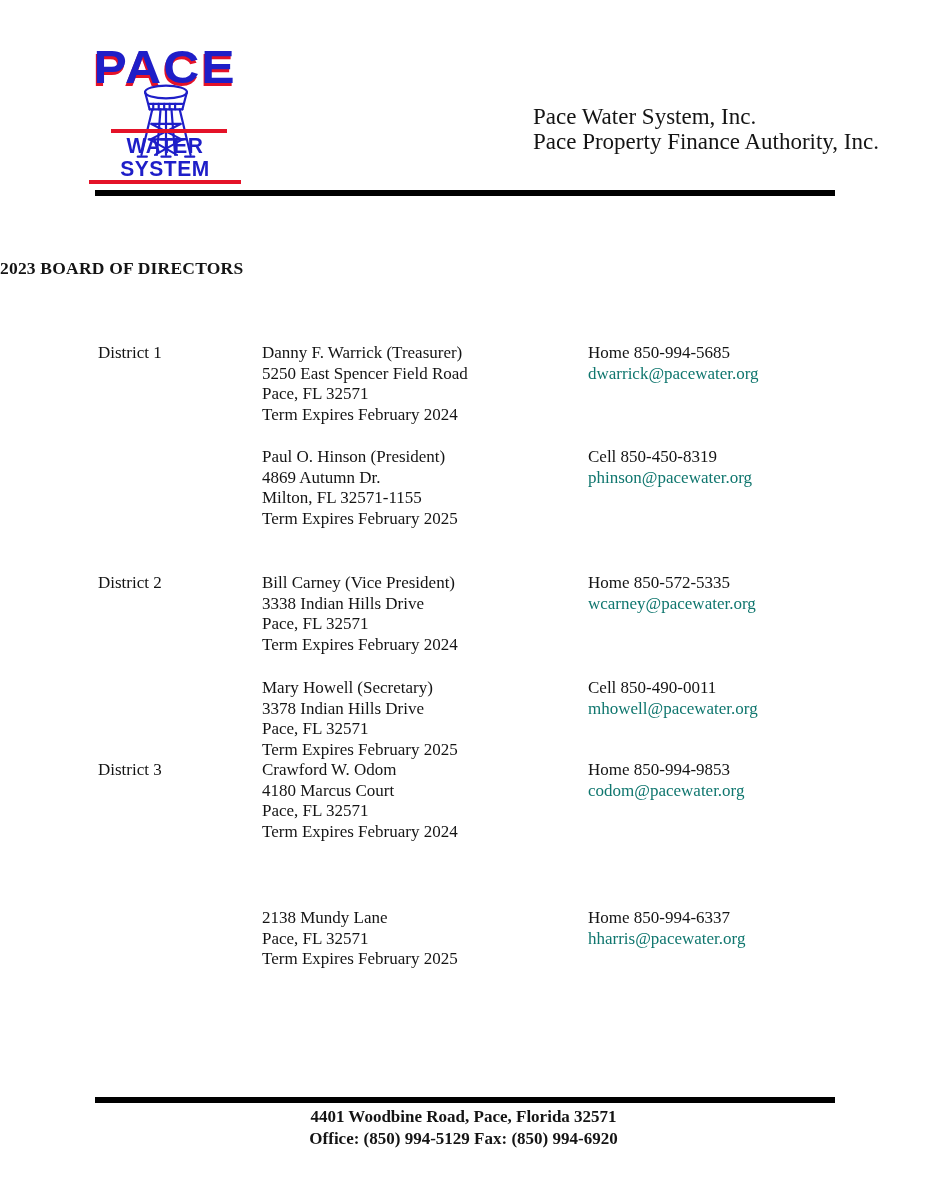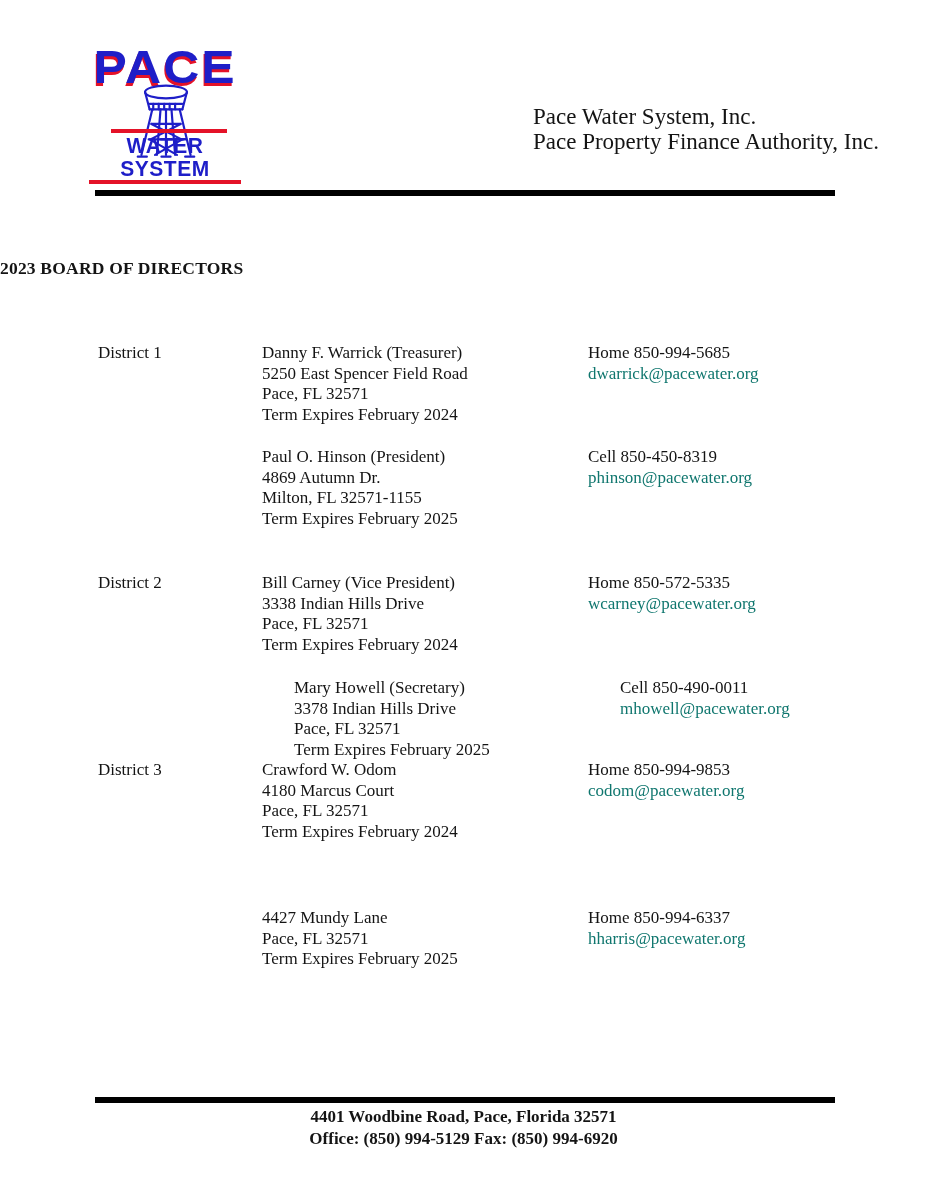--- a/index.html
+++ b/index.html
@@ -68,21 +68,21 @@
   .dir-row {
     position: absolute; left: 0; width: 862px;
     padding-left: 98px; box-sizing: border-box;
     display: grid;
     grid-template-columns: 164px 326px auto;
     line-height: 20.7px;
   }
   .row-1 { top: 343px; }
   .row-2 { top: 447px; }
   .row-3 { top: 573px; }
-  .row-4 { top: 678px; margin-left: 32px; }
+  .row-4 { top: 678px; }
   .row-5 { top: 760px; }
   .row-6 { top: 908px; }
 
   .member-line { display: block; }
   .email-link {
     color: #0f766e; cursor: pointer;
   }
 
   
   .rule-bottom {
@@ -196,21 +196,21 @@
     </div>
     <div>
       <span class="member-line">Home 850-994-9853</span>
       <a class="email-link">codom@pacewater.org</a>
     </div>
   </div>
 
   <div class="dir-row row-6">
     <div></div>
     <div>
-      <span class="member-line">4427 Mundy Lane</span>
+      <span class="member-line">2138 Mundy Lane</span>
       <span class="member-line">Pace, FL 32571</span>
       <span class="member-line">Term Expires February 2025</span>
     </div>
     <div>
       <span class="member-line">Home 850-994-6337</span>
       <a class="email-link">hharris@pacewater.org</a>
     </div>
   </div>
 
   <div class="rule-bottom"></div>

